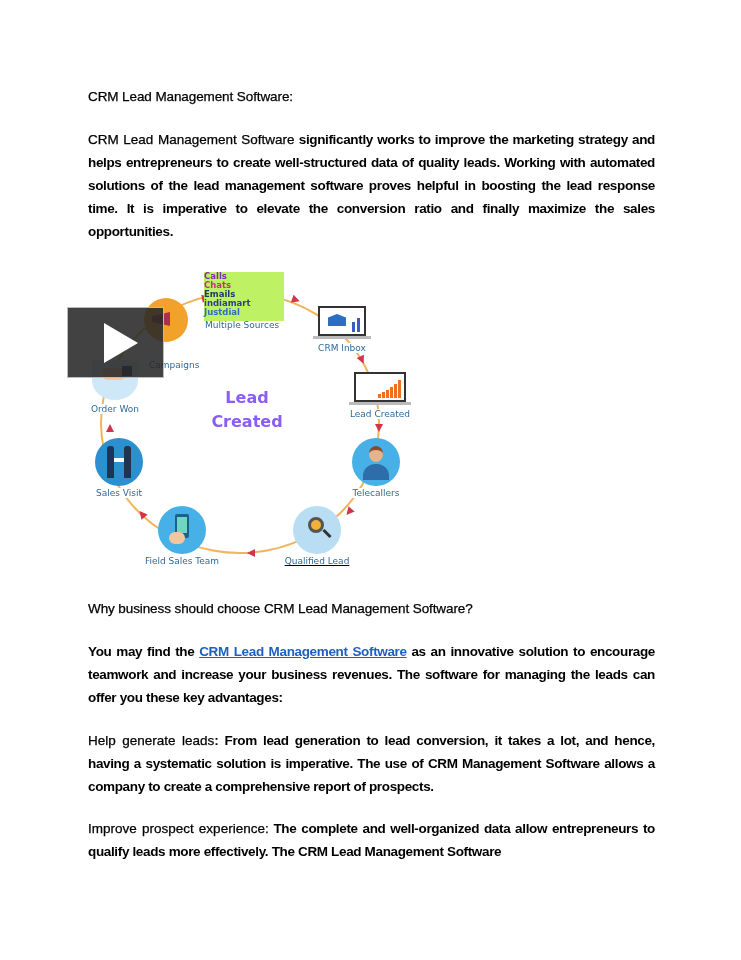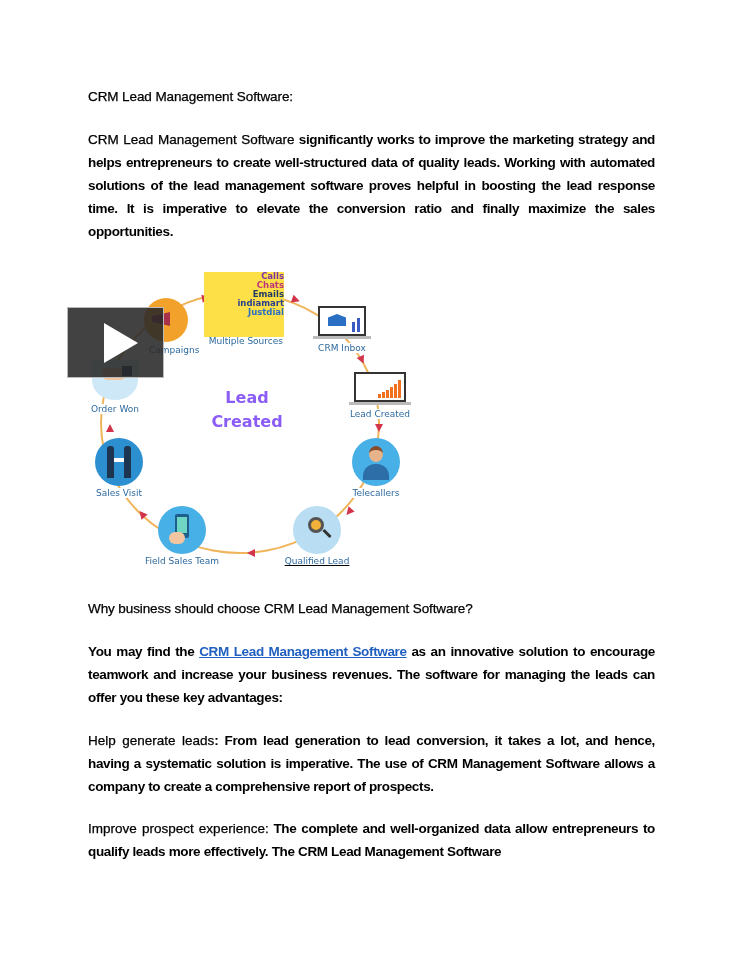--- a/index.html
+++ b/index.html
@@ -10,21 +10,21 @@
   .para .lead-in{font-weight:normal;-webkit-text-stroke:0.25px #000;letter-spacing:0;}
   .para a{color:#1f5fbf;text-decoration:underline;}
   
   .figure{position:absolute;left:62px;top:262px;width:360px;height:318px;}
   .ring{position:absolute;left:38px;top:30px;width:280px;height:262px;border:2.5px solid #f0b45a;border-radius:50%;box-sizing:border-box;}
   .arrow{position:absolute;width:0;height:0;border-top:4px solid transparent;border-bottom:4px solid transparent;border-left:8px solid #d2344a;}
   .node{position:absolute;text-align:center;}
   .node-label{font-family:"DejaVu Sans",sans-serif;font-size:9px;color:#2e6a9e;white-space:nowrap;background:#fff;padding:0 1px;}
   .circ{border-radius:50%;margin:0 auto;position:relative;}
   .center-title{position:absolute;left:130px;top:124px;width:110px;text-align:center;font-family:"DejaVu Sans",sans-serif;font-weight:bold;color:#8b5cf6;font-size:16px;line-height:24px;}
-  .sources{position:absolute;left:142px;top:10px;width:80px;text-align:right;font-family:"DejaVu Sans",sans-serif;font-weight:bold;font-size:8.5px;line-height:9px;background:#fde047;}
+  .sources{position:absolute;left:142px;top:10px;width:80px;text-align:left;font-family:"DejaVu Sans",sans-serif;font-weight:bold;font-size:8.5px;line-height:9px;background:#bef264;}
   .laptop{position:relative;margin:0 auto;width:48px;height:30px;background:#fff;border:2.5px solid #333;border-bottom-width:2px;box-sizing:border-box;}
   .laptop-base{width:58px;height:3px;background:#bbb;margin:0 auto;}
   .video-overlay{position:absolute;left:67px;top:307px;width:97px;height:71px;background:rgba(40,40,40,0.88);border:1px solid #bbb;box-sizing:border-box;cursor:pointer;}
   .play-tri{position:absolute;left:36px;top:15px;width:0;height:0;border-top:20px solid transparent;border-bottom:20px solid transparent;border-left:34px solid #fff;}
 </style>
 </head>
 <body>
 
 <div class="page">
 
@@ -43,21 +43,21 @@
     <div class="arrow" style="left:185px;top:287px;transform:rotate(180deg);"></div>
     <div class="arrow" style="left:76px;top:248px;transform:rotate(230deg);"></div>
     <div class="arrow" style="left:44px;top:162px;transform:rotate(270deg);"></div>
 
     <div class="sources">
       <div style="color:#7b2fa8">Calls</div>
       <div style="color:#c0357a">Chats</div>
       <div style="color:#1f3b66">Emails</div>
       <div style="color:#2b3f8f">indiamart</div>
       <div style="color:#2a6fc4">Justdial</div>
-      <div class="node-label" style="font-weight:normal;font-size:9px;margin-top:20px;">Multiple Sources</div>
+      <div class="node-label" style="font-weight:normal;font-size:9px;margin-top:4px;">Multiple Sources</div>
     </div>
 
     <div class="node" style="left:250px;top:44px;width:60px;">
       <div class="laptop">
         <div style="position:absolute;left:8px;top:6px;width:18px;height:12px;background:#2a6fc4;clip-path:polygon(0 30%,50% 0,100% 30%,100% 100%,0 100%);"></div>
         <div style="position:absolute;right:4px;bottom:2px;width:3px;height:14px;background:#3b5bc4;"></div>
         <div style="position:absolute;right:9px;bottom:2px;width:3px;height:10px;background:#3b5bc4;"></div>
       </div>
       <div class="laptop-base"></div>
       <div class="node-label" style="margin-top:4px;">CRM Inbox</div>
@@ -117,21 +117,21 @@
         <div style="position:absolute;left:29px;top:8px;width:7px;height:32px;background:#1d3550;border-radius:3px 3px 0 0;"></div>
         <div style="position:absolute;left:19px;top:20px;width:10px;height:4px;background:#fff;"></div>
       </div>
       <div class="node-label" style="margin-top:2px;">Sales Visit</div>
     </div>
 
     <div class="node" style="left:56px;top:36px;width:70px;">
       <div class="circ" style="width:44px;height:44px;background:#f2a22a;margin-left:26px;">
         <div style="position:absolute;left:8px;top:14px;width:18px;height:14px;background:#a8324a;clip-path:polygon(0 30%,100% 0,100% 100%,0 70%);"></div>
       </div>
-      <div class="node-label" style="margin-top:3px;margin-left:30px;">Campaigns</div>
+      <div class="node-label" style="margin-top:18px;margin-left:30px;">Campaigns</div>
     </div>
 
     <div class="center-title">
       <div>Lead</div>
       <div>Created</div>
     </div>
   </div>
 
   <div class="video-overlay">
     <div class="play-tri"></div>

